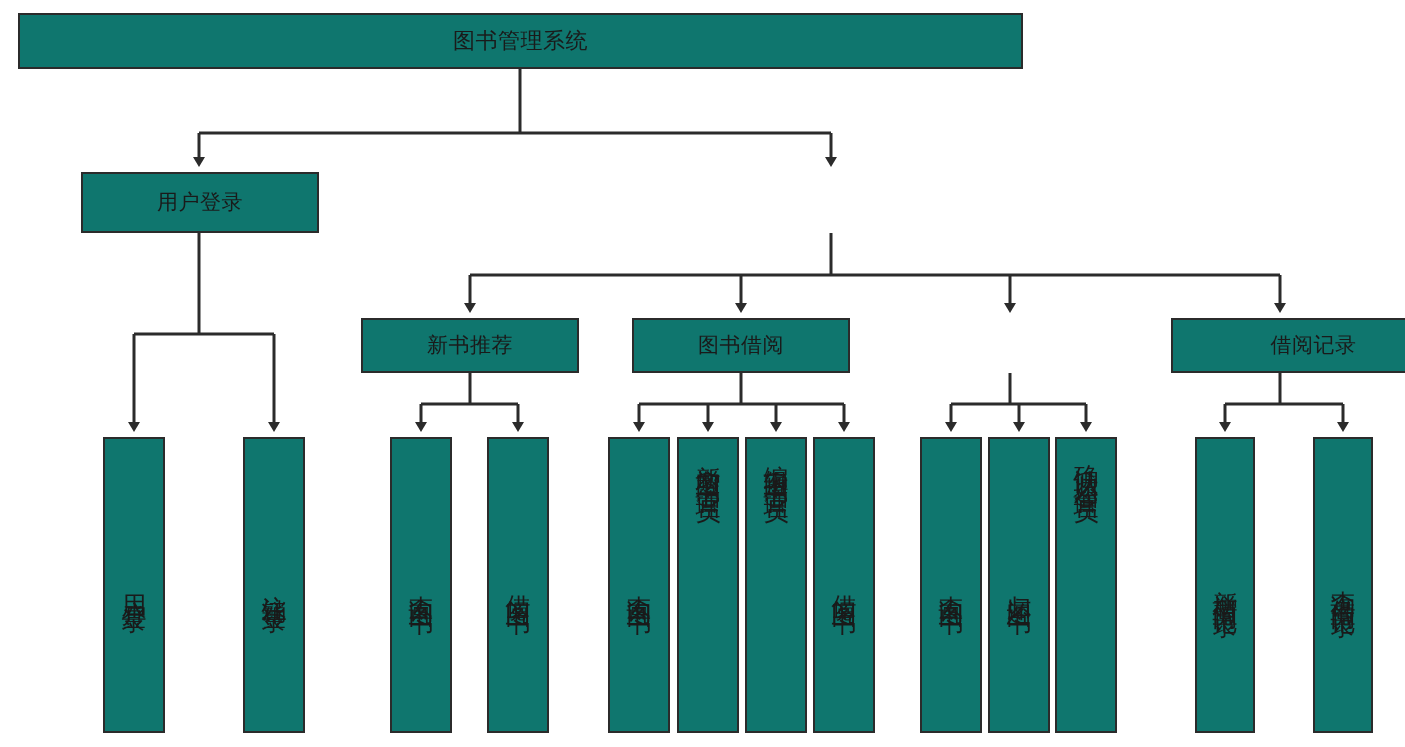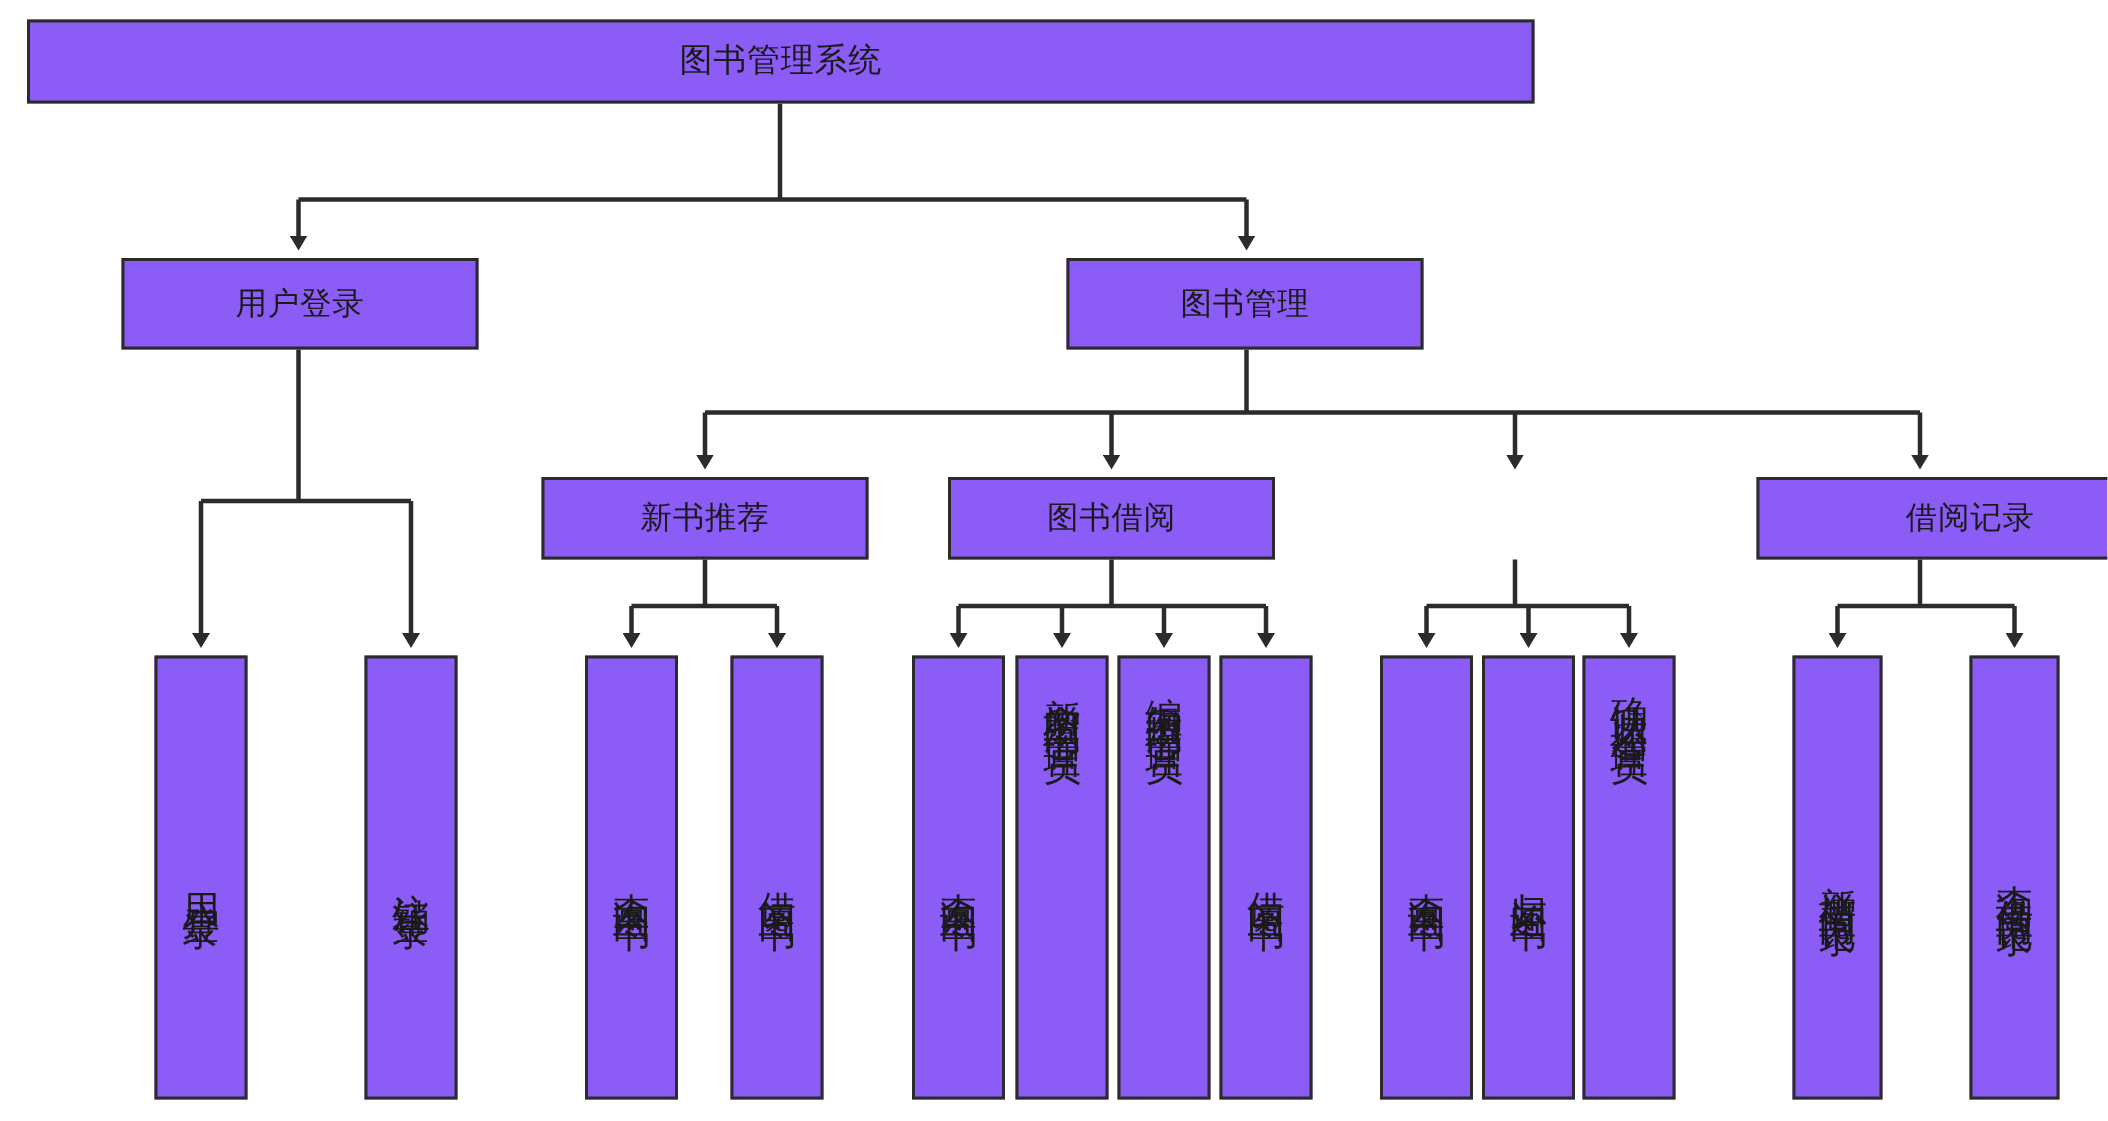--- a/index.html
+++ b/index.html
@@ -22,21 +22,21 @@
     left: 0;
     top: 0;
     width: 1405px;
     height: 747px;
     pointer-events: none;
   }
   .node {
     position: absolute;
     box-sizing: border-box;
     border: 2px solid #2b2b2b;
-    background: #8b5cf6;
+    background: #0f766e;
     display: flex;
     align-items: center;
     justify-content: center;
     color: #1a1a1a;
   }
   .node .label {
     display: block;
     text-align: center;
     line-height: 1.12;
     letter-spacing: 0.5px;
@@ -130,23 +130,20 @@
     </g>
   </svg>
 
   <div class="node horiz root" style="left: 18px; top: 13px; width: 1005px; height: 56px;">
     <span class="label">图书管理系统</span>
   </div>
 
   <div class="node horiz" style="left: 81px; top: 172px; width: 238px; height: 61px;">
     <span class="label">用户登录</span>
   </div>
-  <div class="node horiz" style="left: 711px; top: 172px; width: 238px; height: 61px;">
-    <span class="label">图书管理</span>
-  </div>
 
   <div class="node horiz" style="left: 632px; top: 318px; width: 218px; height: 55px;">
     <span class="label">图书借阅</span>
   </div>
   <div class="node horiz" style="left: 361px; top: 318px; width: 218px; height: 55px;">
     <span class="label">新书推荐</span>
   </div>
   <div class="node horiz" style="left: 1171px; top: 318px; width: 252px; height: 55px; padding-left: 33px;">
     <span class="label">借阅记录</span>
   </div>

